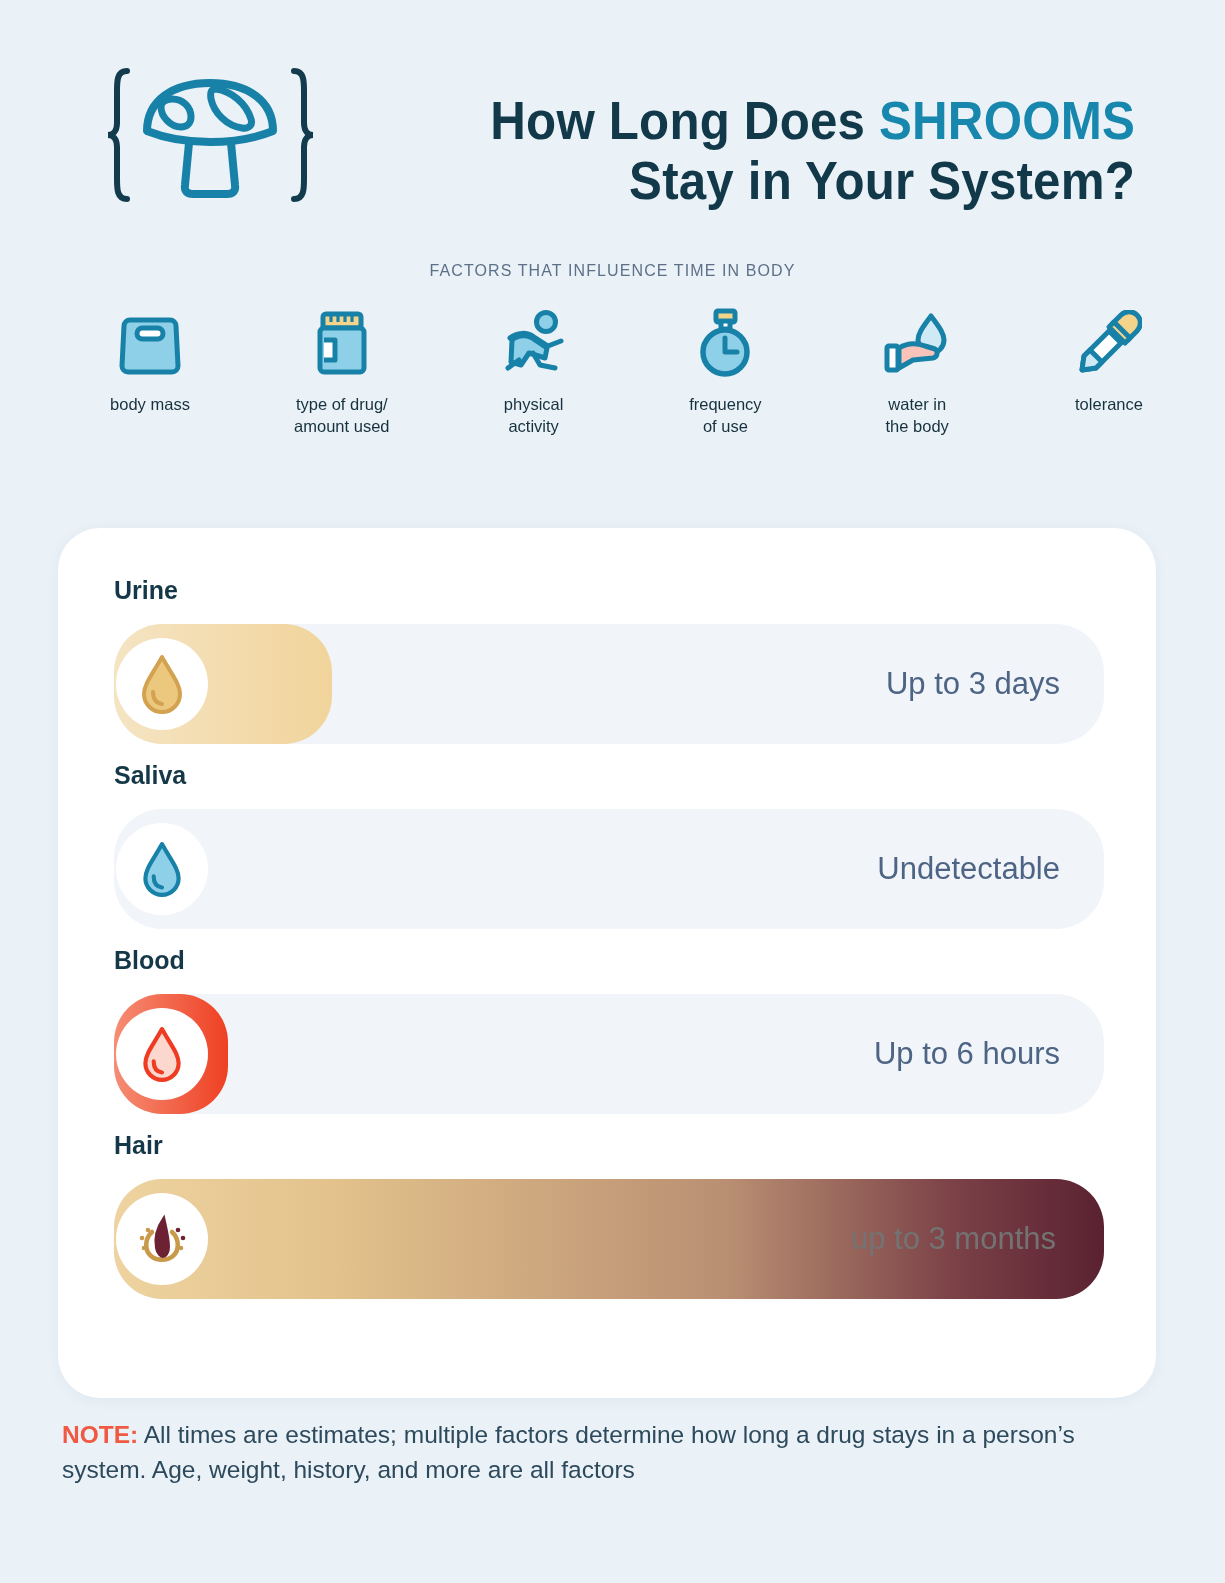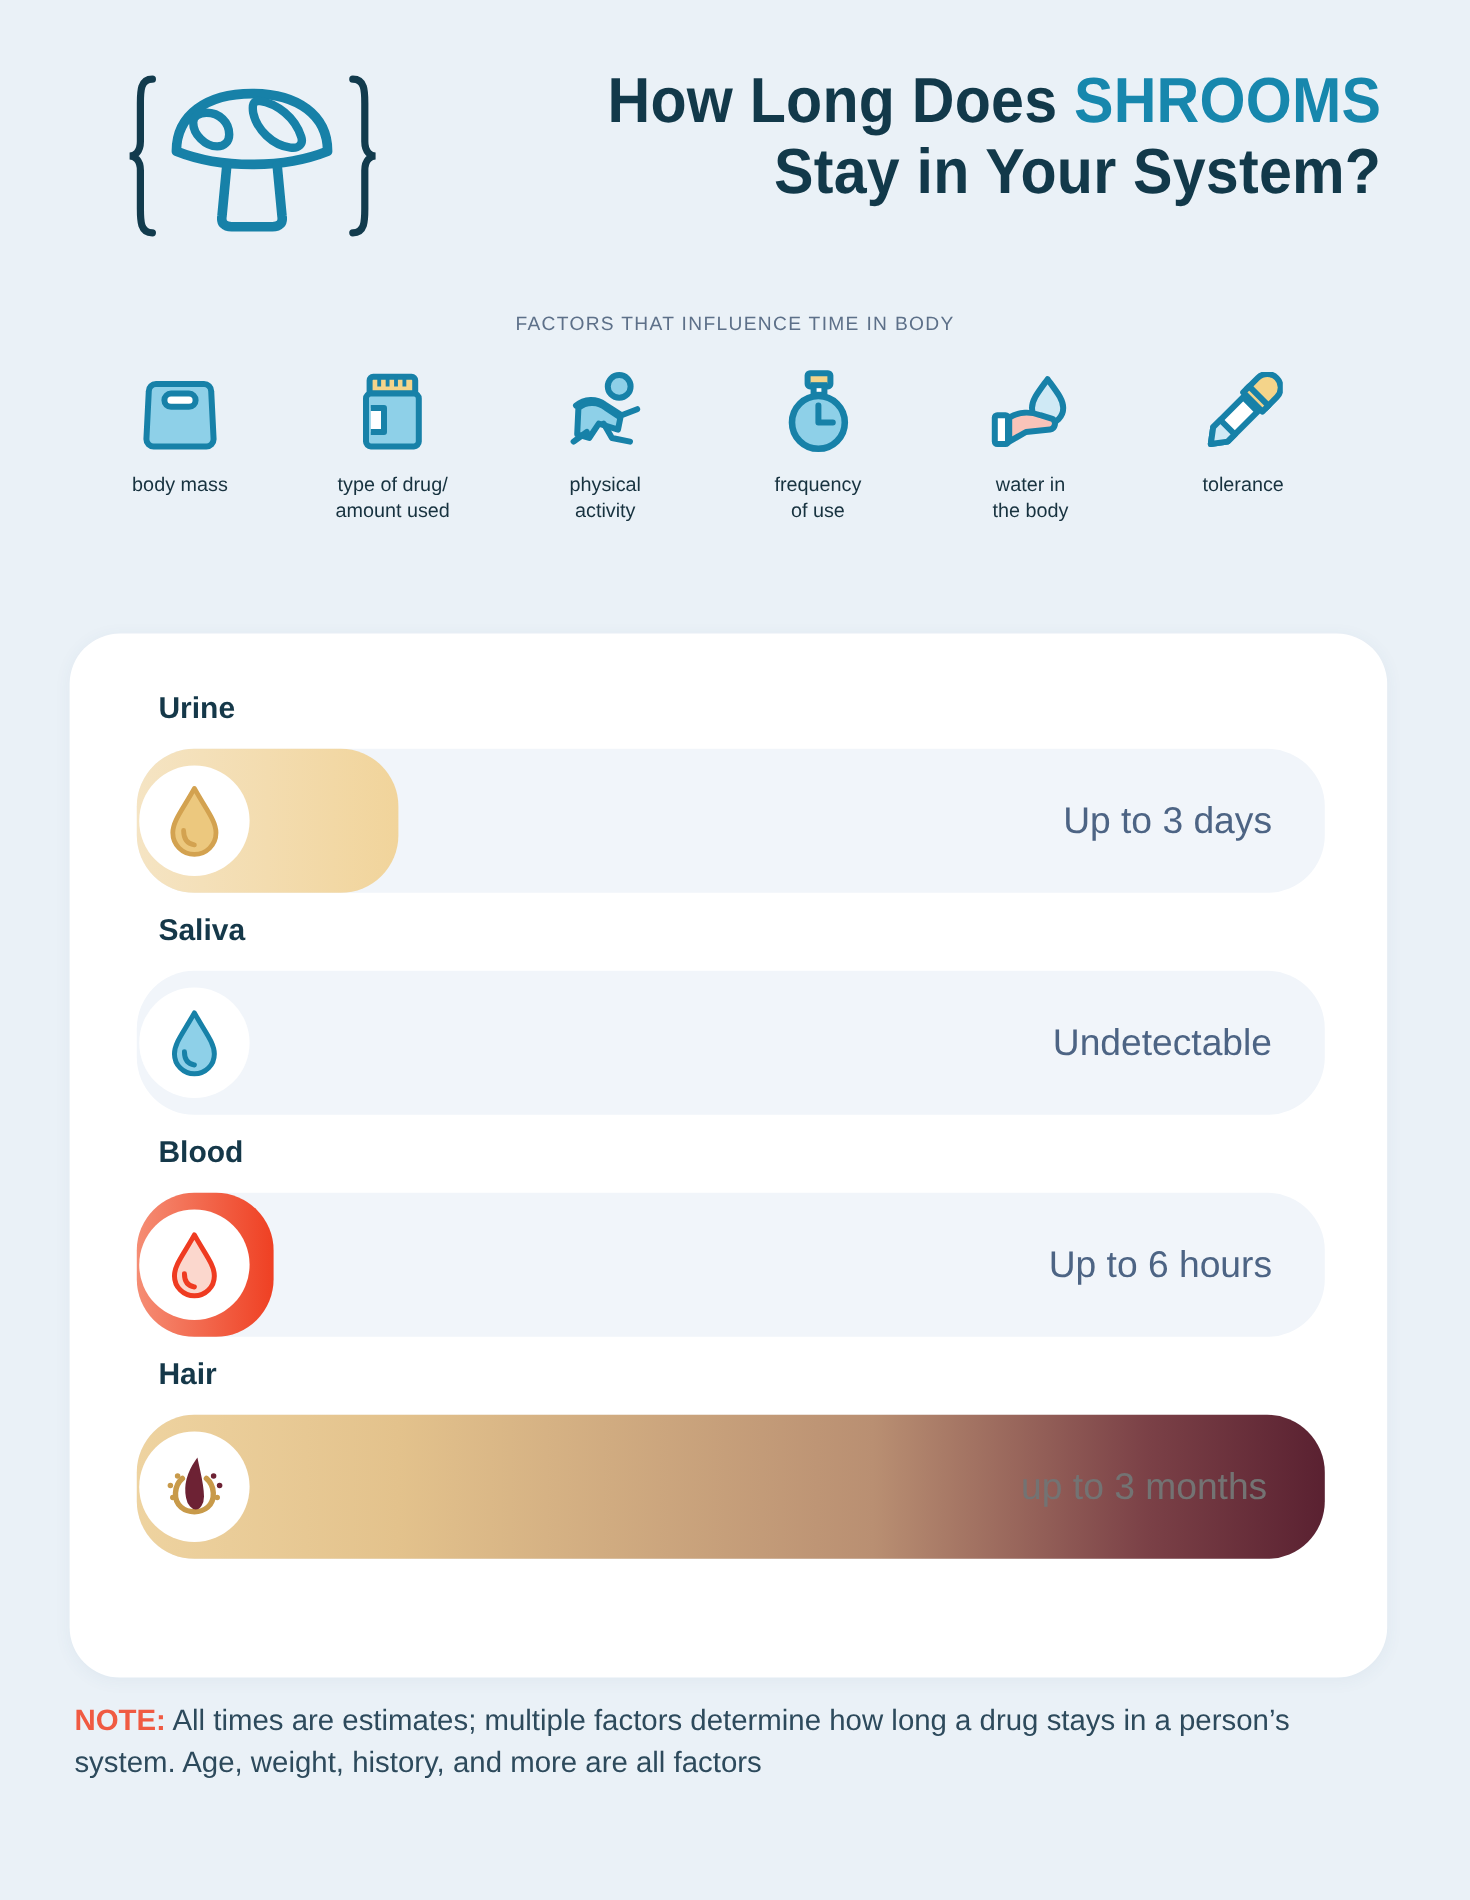--- a/index.html
+++ b/index.html
@@ -9,22 +9,22 @@
     height: 1583px;
     background: #eaf1f7;
     font-family: "Liberation Sans", sans-serif;
     position: relative;
     overflow: hidden;
   }
 
   
   .header {
     display: flex;
-    align-items: flex-start;
-    padding: 55px 44px 0 95px;
+    align-items: flex-end;
+    padding: 55px 60px 0 95px;
     height: 210px;
   }
   .logo-block {
     width: 230px;
     height: 150px;
     display: flex;
     align-items: center;
     justify-content: center;
     flex: 0 0 auto;
   }
@@ -51,21 +51,21 @@
     text-align: center;
     font-size: 16px;
     letter-spacing: 1.1px;
     color: #5d7089;
     margin-top: 52px;
     font-weight: normal;
   }
   .factors-row {
     display: flex;
     justify-content: space-between;
-    padding: 26px 114px 0 75px;
+    padding: 26px 41px 0 75px;
   }
   .factor {
     width: 150px;
     display: flex;
     flex-direction: column;
     align-items: center;
   }
   .factor-icon {
     height: 72px;
     display: flex;
@@ -92,21 +92,21 @@
     border-radius: 42px;
     box-shadow: 0 2px 14px rgba(60,90,120,0.055);
     padding: 48px 52px 0 56px;
   }
   .row { margin-bottom: 17px; }
   .row-label {
     font-size: 25px;
     font-weight: bold;
     color: #153849;
     margin-bottom: 19px;
-    margin-left: 18px;
+    margin-left: 0;
   }
   .track {
     position: relative;
     height: 120px;
     background: #f1f5fa;
     border-radius: 48px;
     display: flex;
     align-items: center;
   }
   .fill {

